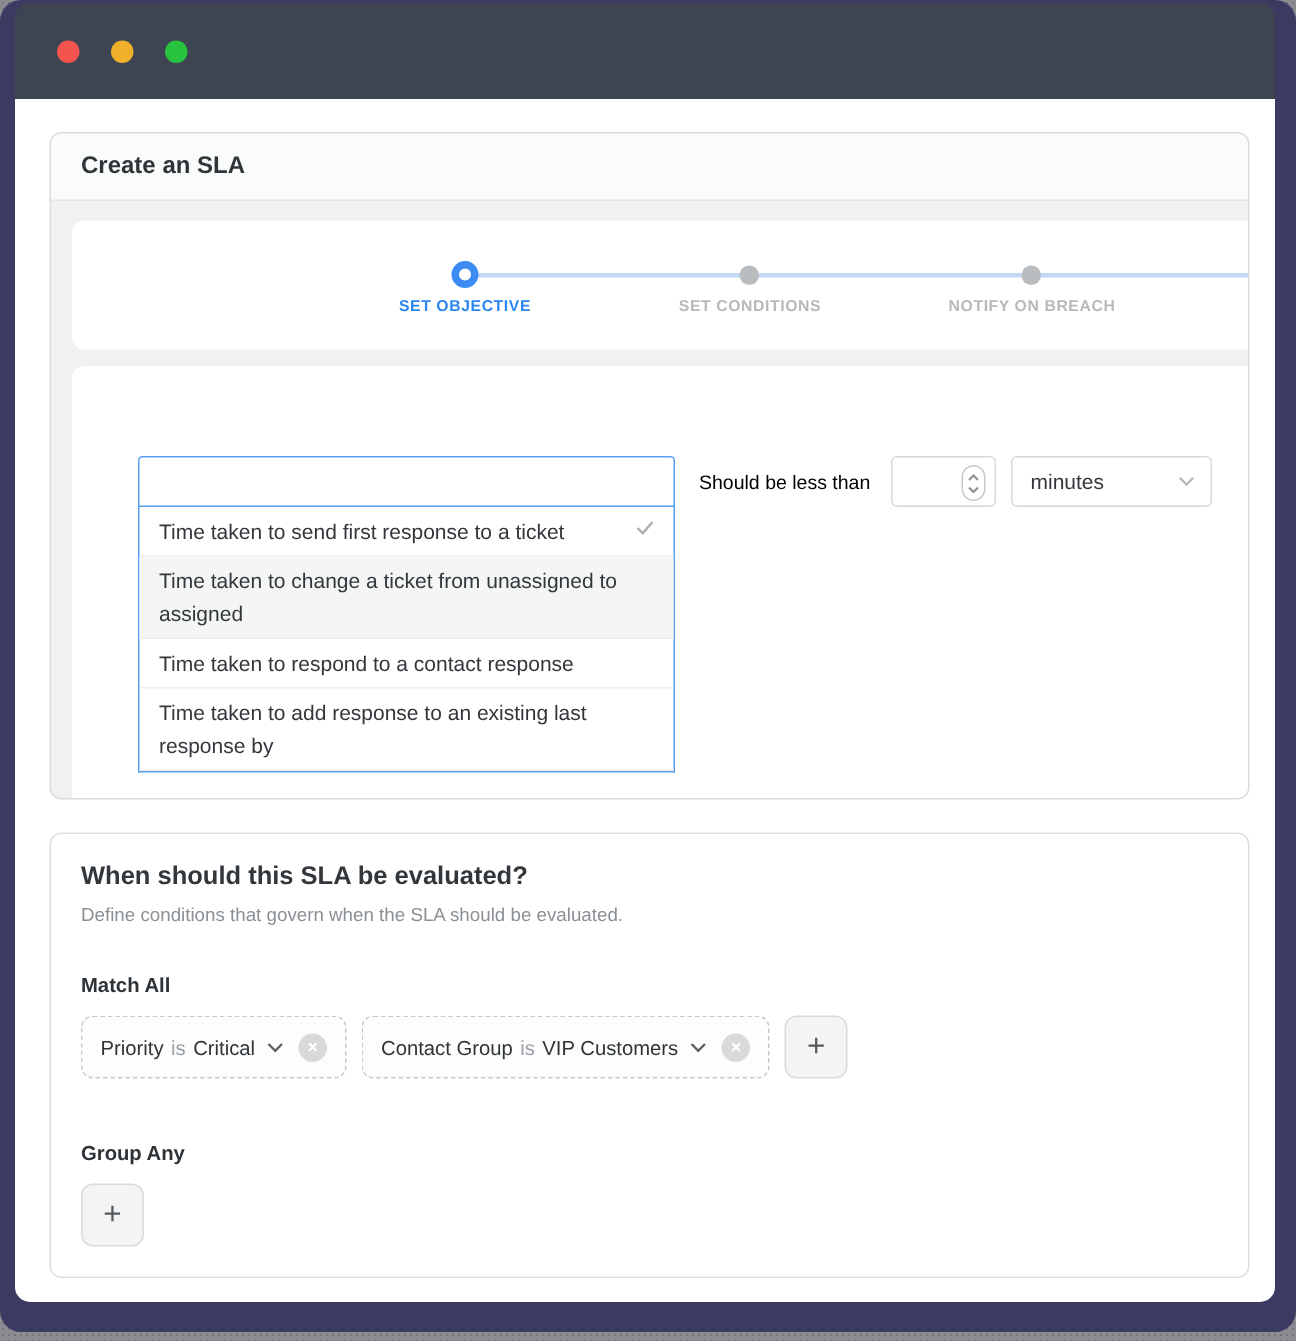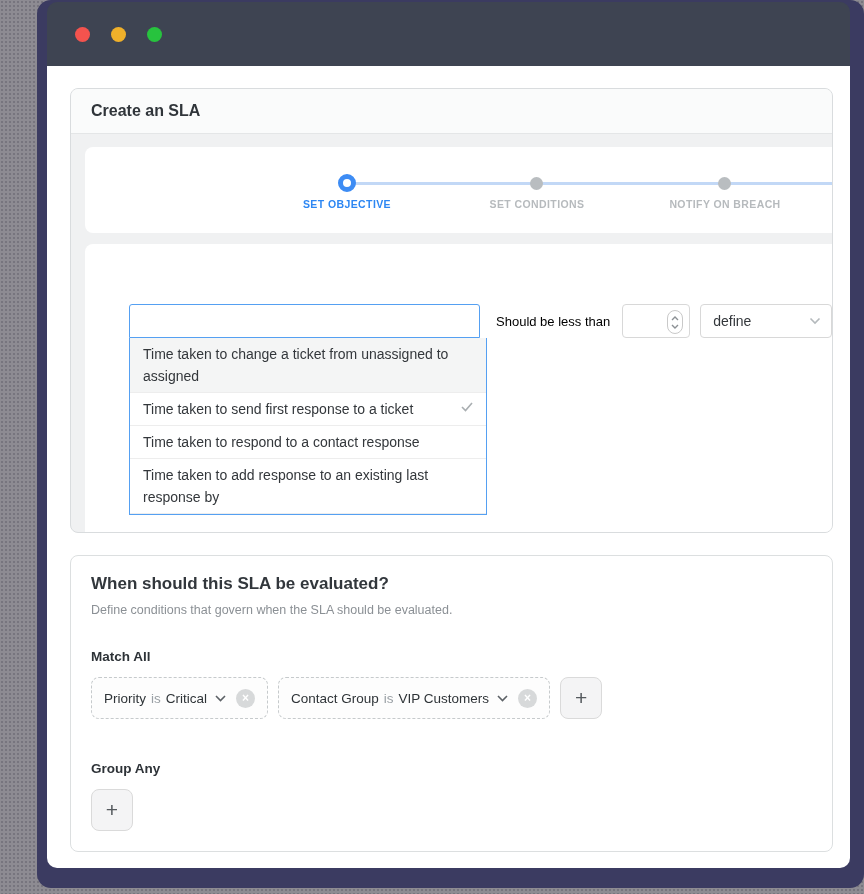--- a/index.html
+++ b/index.html
@@ -6,21 +6,21 @@
   html,body { width:864px; height:894px; }
   body {
     font-family:"Liberation Sans", sans-serif;
     background-color:#8d8b92;
     background-image:radial-gradient(circle, #77757e 1px, transparent 1px);
     background-size:4px 4px;
     position:relative; overflow:hidden;
   }
   .frame {
     position:absolute; left:0; top:0; right:0; bottom:6px;
-    background:#3b3b61; border-radius:14px;margin-left:37px;
+    background:#3b3b61; border-radius:14px;
   }
   .titlebar {
     position:absolute; left:10px; right:14px; top:2px; height:64px;
     background:#3e4452; border-radius:10px 10px 0 0;
     display:flex; align-items:center; padding-left:28px;
   }
   .tl-dot { width:15px; height:15px; border-radius:50%; margin-right:21px; }
   .window-body {
     position:absolute; left:10px; right:14px; top:66px; height:802px;
     background:#ffffff; border-radius:0 0 10px 10px; overflow:hidden;
@@ -160,36 +160,36 @@
               <span class="spinner">
                 <svg width="8" height="5" viewBox="0 0 8 5">
                     <path d="M1 4l3-3 3 3" stroke="#8b9094" stroke-width="1.4" fill="none"></path>
                   </svg>
                 <svg width="8" height="5" viewBox="0 0 8 5">
                     <path d="M1 1l3 3 3-3" stroke="#8b9094" stroke-width="1.4" fill="none"></path>
                   </svg>
               </span>
             </div>
             <div class="unit-select">
-              <span>define</span>
+              <span>minutes</span>
               <svg width="12" height="8" viewBox="0 0 12 8">
                   <path d="M1.5 1.5L6 6l4.5-4.5" stroke="#b4b9bc" stroke-width="1.6" fill="none"></path>
                 </svg>
             </div>
           </div>
 
           <div class="dropdown">
-            <div class="opt highlight">
-              <span>Time taken to change a ticket from unassigned to assigned</span>
-            </div>
             <div class="opt">
               <span>Time taken to send first response to a ticket</span>
               <svg class="check" width="12" height="10" viewBox="0 0 12 10">
                   <path d="M1 5l3.5 3.5L11 1" stroke="#a9aeb1" stroke-width="1.6" fill="none"></path>
                 </svg>
+            </div>
+            <div class="opt highlight">
+              <span>Time taken to change a ticket from unassigned to assigned</span>
             </div>
             <div class="opt">
               <span>Time taken to respond to a contact response</span>
             </div>
             <div class="opt">
               <span>Time taken to add response to an existing last response by</span>
             </div>
           </div>
         </div>
 

